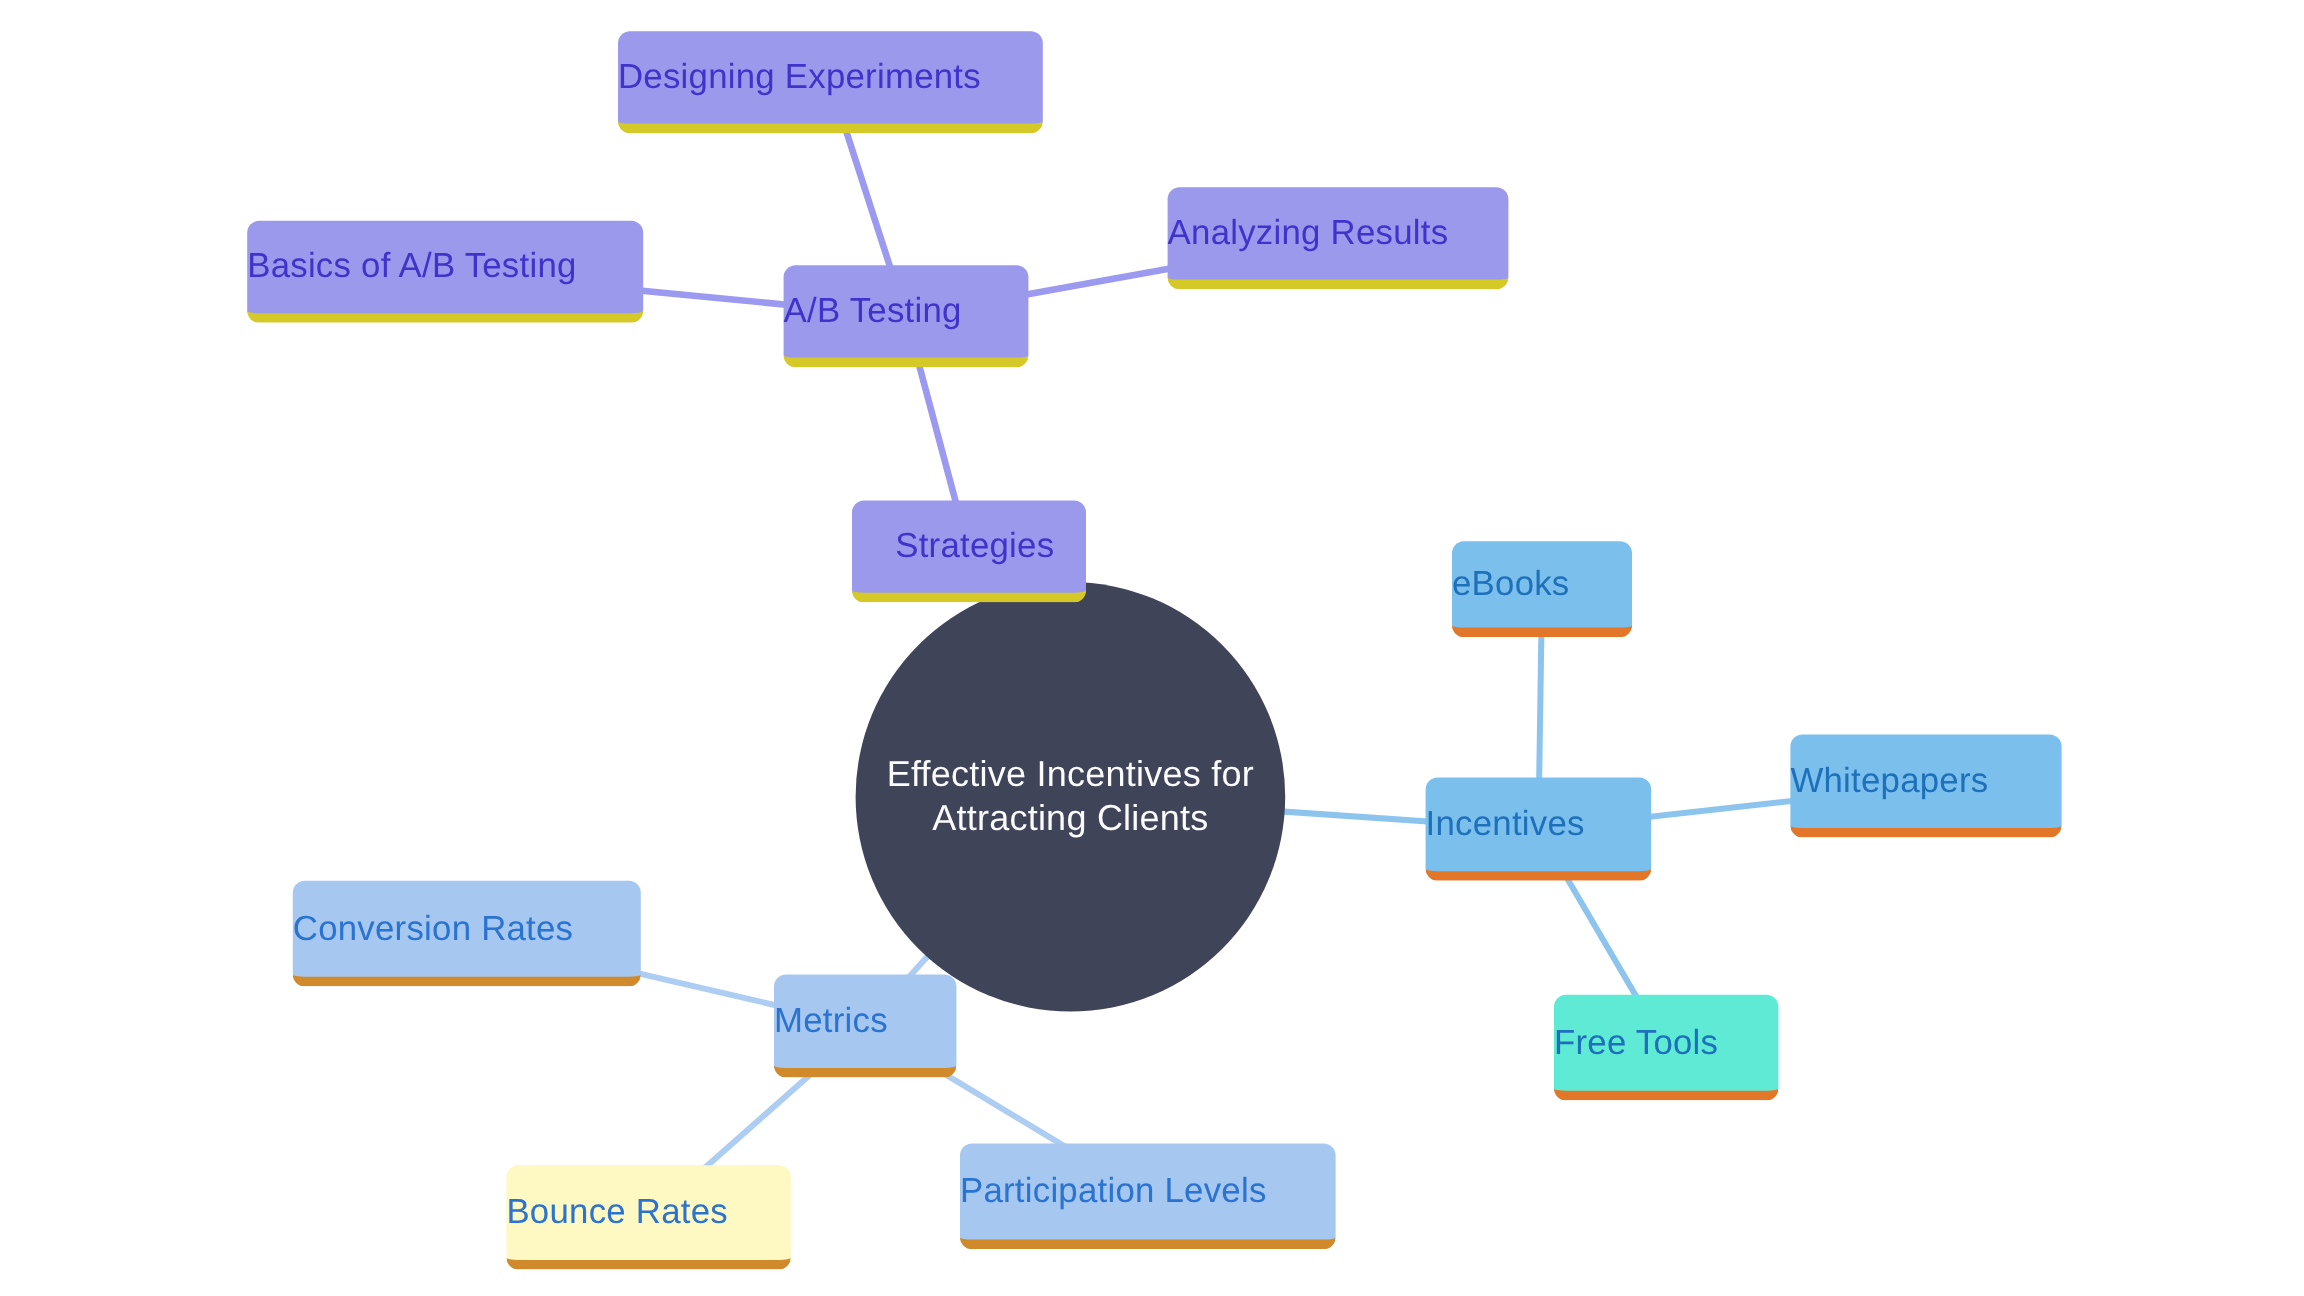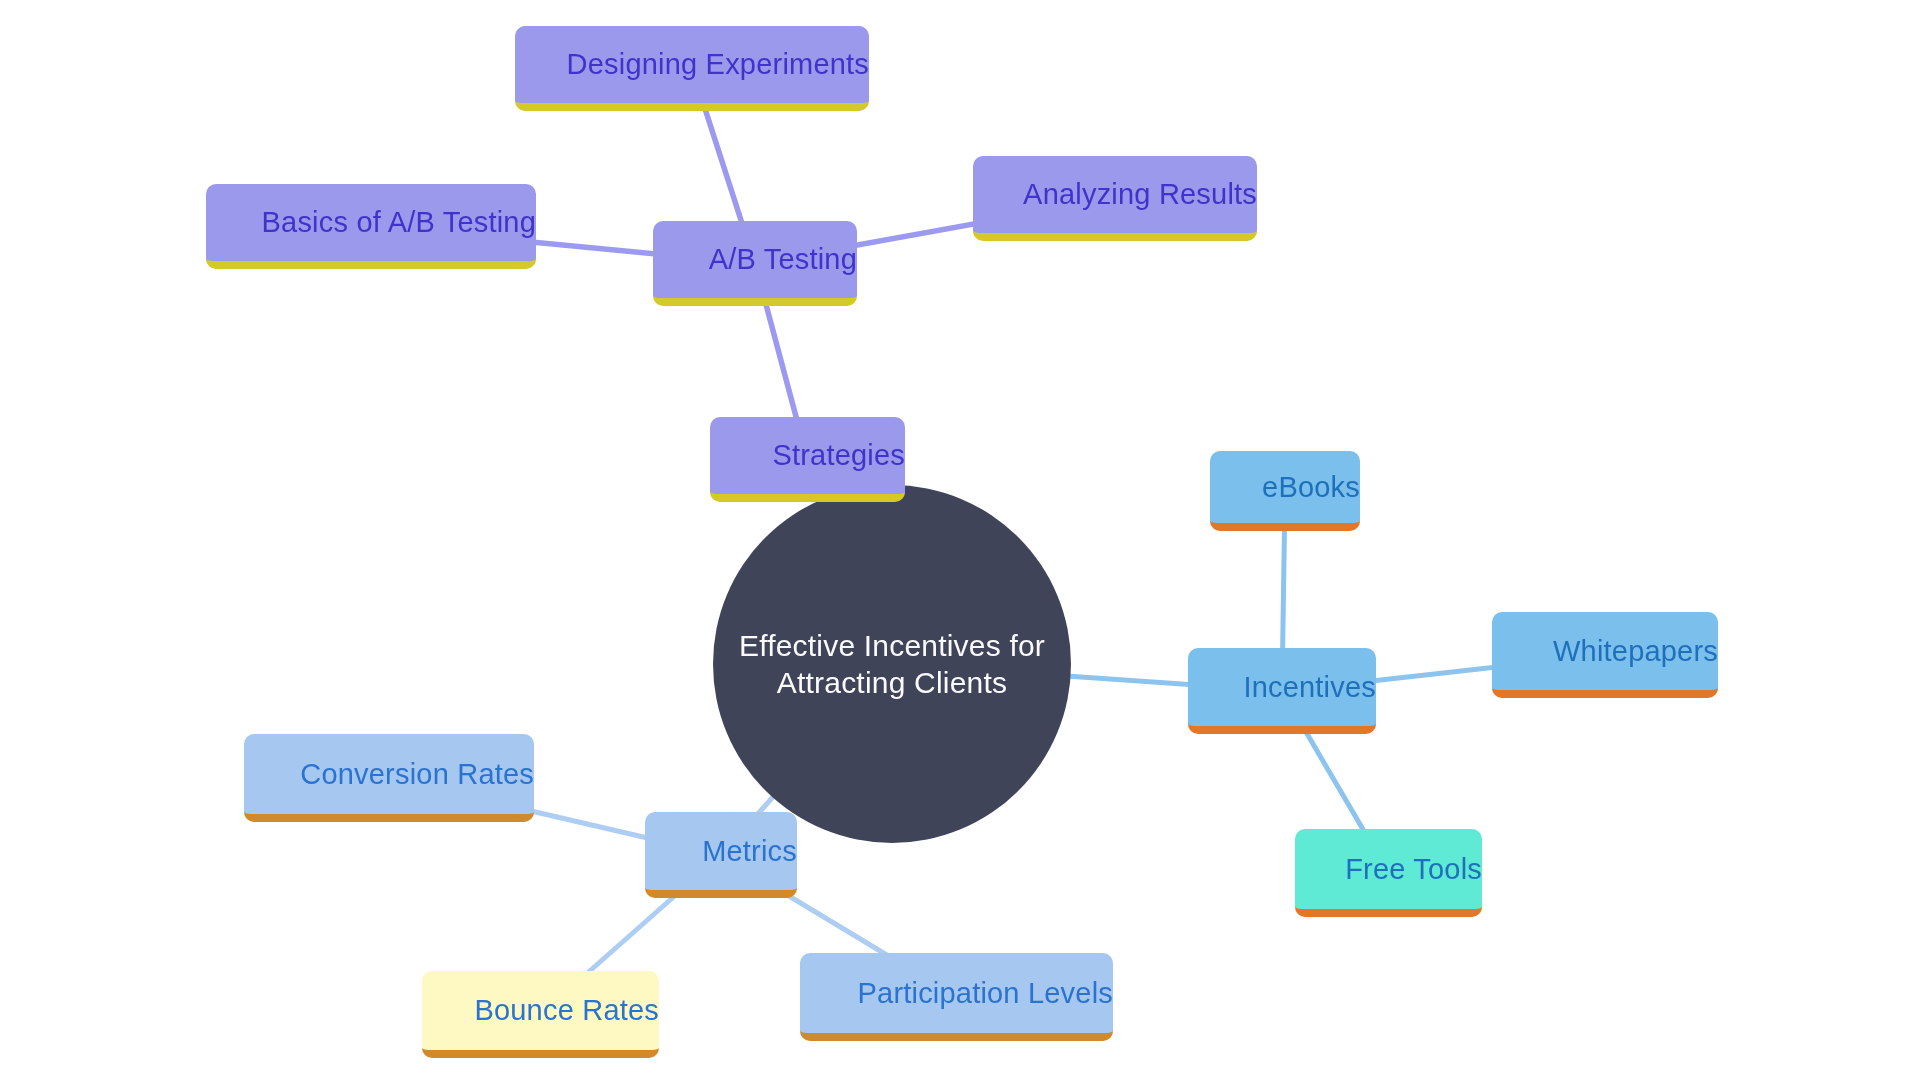--- a/index.html
+++ b/index.html
@@ -38,21 +38,21 @@
     line-height: 37px;
     letter-spacing: 0.2px;
   }
   .node {
     position: absolute;
     z-index: 3;
     border-radius: 10px;
     box-sizing: border-box;
     display: flex;
     align-items: center;
-    justify-content: flex-end;
+    justify-content: flex-start;
     text-align: center;
     font-size: 29px;
     letter-spacing: 0.2px;
     white-space: nowrap;
   }
   .node .label, .central .line {
     pointer-events: none;
   }
 </style>
 </head>
@@ -74,21 +74,21 @@
       <line x1="721" y1="855" x2="540.5" y2="1014.5" stroke="#aecdf2" stroke-width="5" stroke-linecap="round"></line>
       <line x1="721" y1="855" x2="956.5" y2="997" stroke="#aecdf2" stroke-width="5" stroke-linecap="round"></line>
     </svg>
     <div class="central" style="left: 713px; top: 485px; width: 358px; height: 358px; background: rgb(64, 68, 89); color: rgb(250, 251, 252);">
       <div class="line">Effective Incentives for</div>
       <div class="line">Attracting Clients</div>
     </div>
     <div class="node" style="left: 515px; top: 26px; width: 354px; height: 85px; background: rgb(154, 153, 236); border-bottom: 8px solid rgb(213, 201, 39); color: rgb(64, 51, 203);">
       <span class="label">Designing Experiments</span>
     </div>
-    <div class="node" style="left: 206px; top: 184px; width: 330px; height: 85px; background: rgb(154, 153, 236); border-bottom: 8px solid rgb(213, 201, 39); color: rgb(64, 51, 203); padding-left: 34px;">
+    <div class="node" style="left: 206px; top: 184px; width: 330px; height: 85px; background: rgb(154, 153, 236); border-bottom: 8px solid rgb(213, 201, 39); color: rgb(64, 51, 203);">
       <span class="label">Basics of A/B Testing</span>
     </div>
     <div class="node" style="left: 653px; top: 221px; width: 204px; height: 85px; background: rgb(154, 153, 236); border-bottom: 8px solid rgb(213, 201, 39); color: rgb(64, 51, 203);">
       <span class="label">A/B Testing</span>
     </div>
     <div class="node" style="left: 973px; top: 156px; width: 284px; height: 85px; background: rgb(154, 153, 236); border-bottom: 8px solid rgb(213, 201, 39); color: rgb(64, 51, 203);">
       <span class="label">Analyzing Results</span>
     </div>
     <div class="node" style="left: 710px; top: 417px; width: 195px; height: 85px; background: rgb(154, 153, 236); border-bottom: 8px solid rgb(213, 201, 39); color: rgb(64, 51, 203); padding-left: 36px;">
       <span class="label">Strategies</span>

